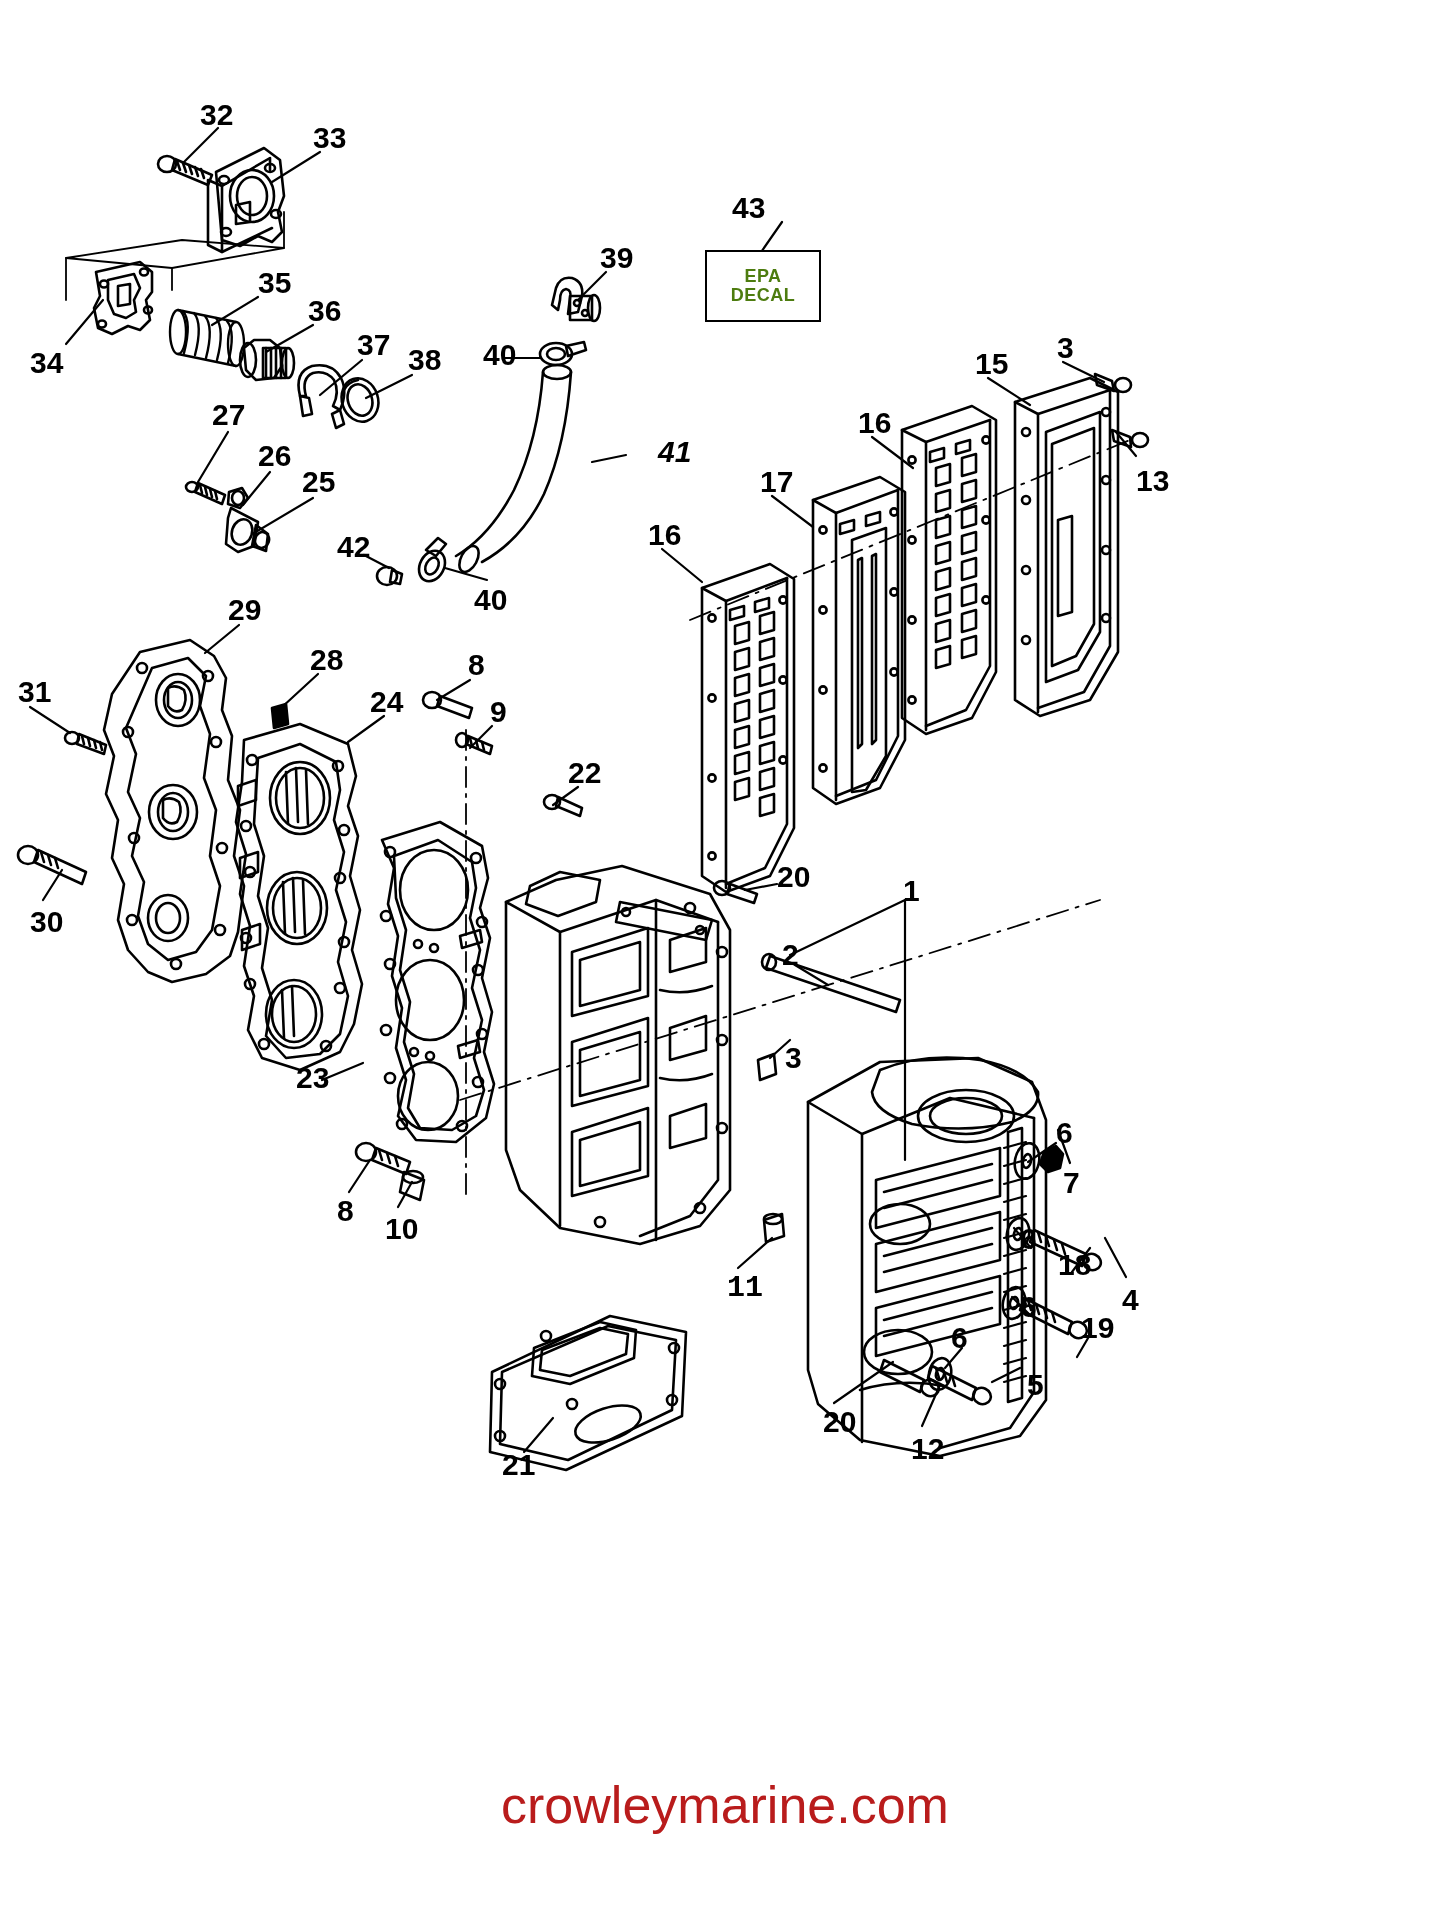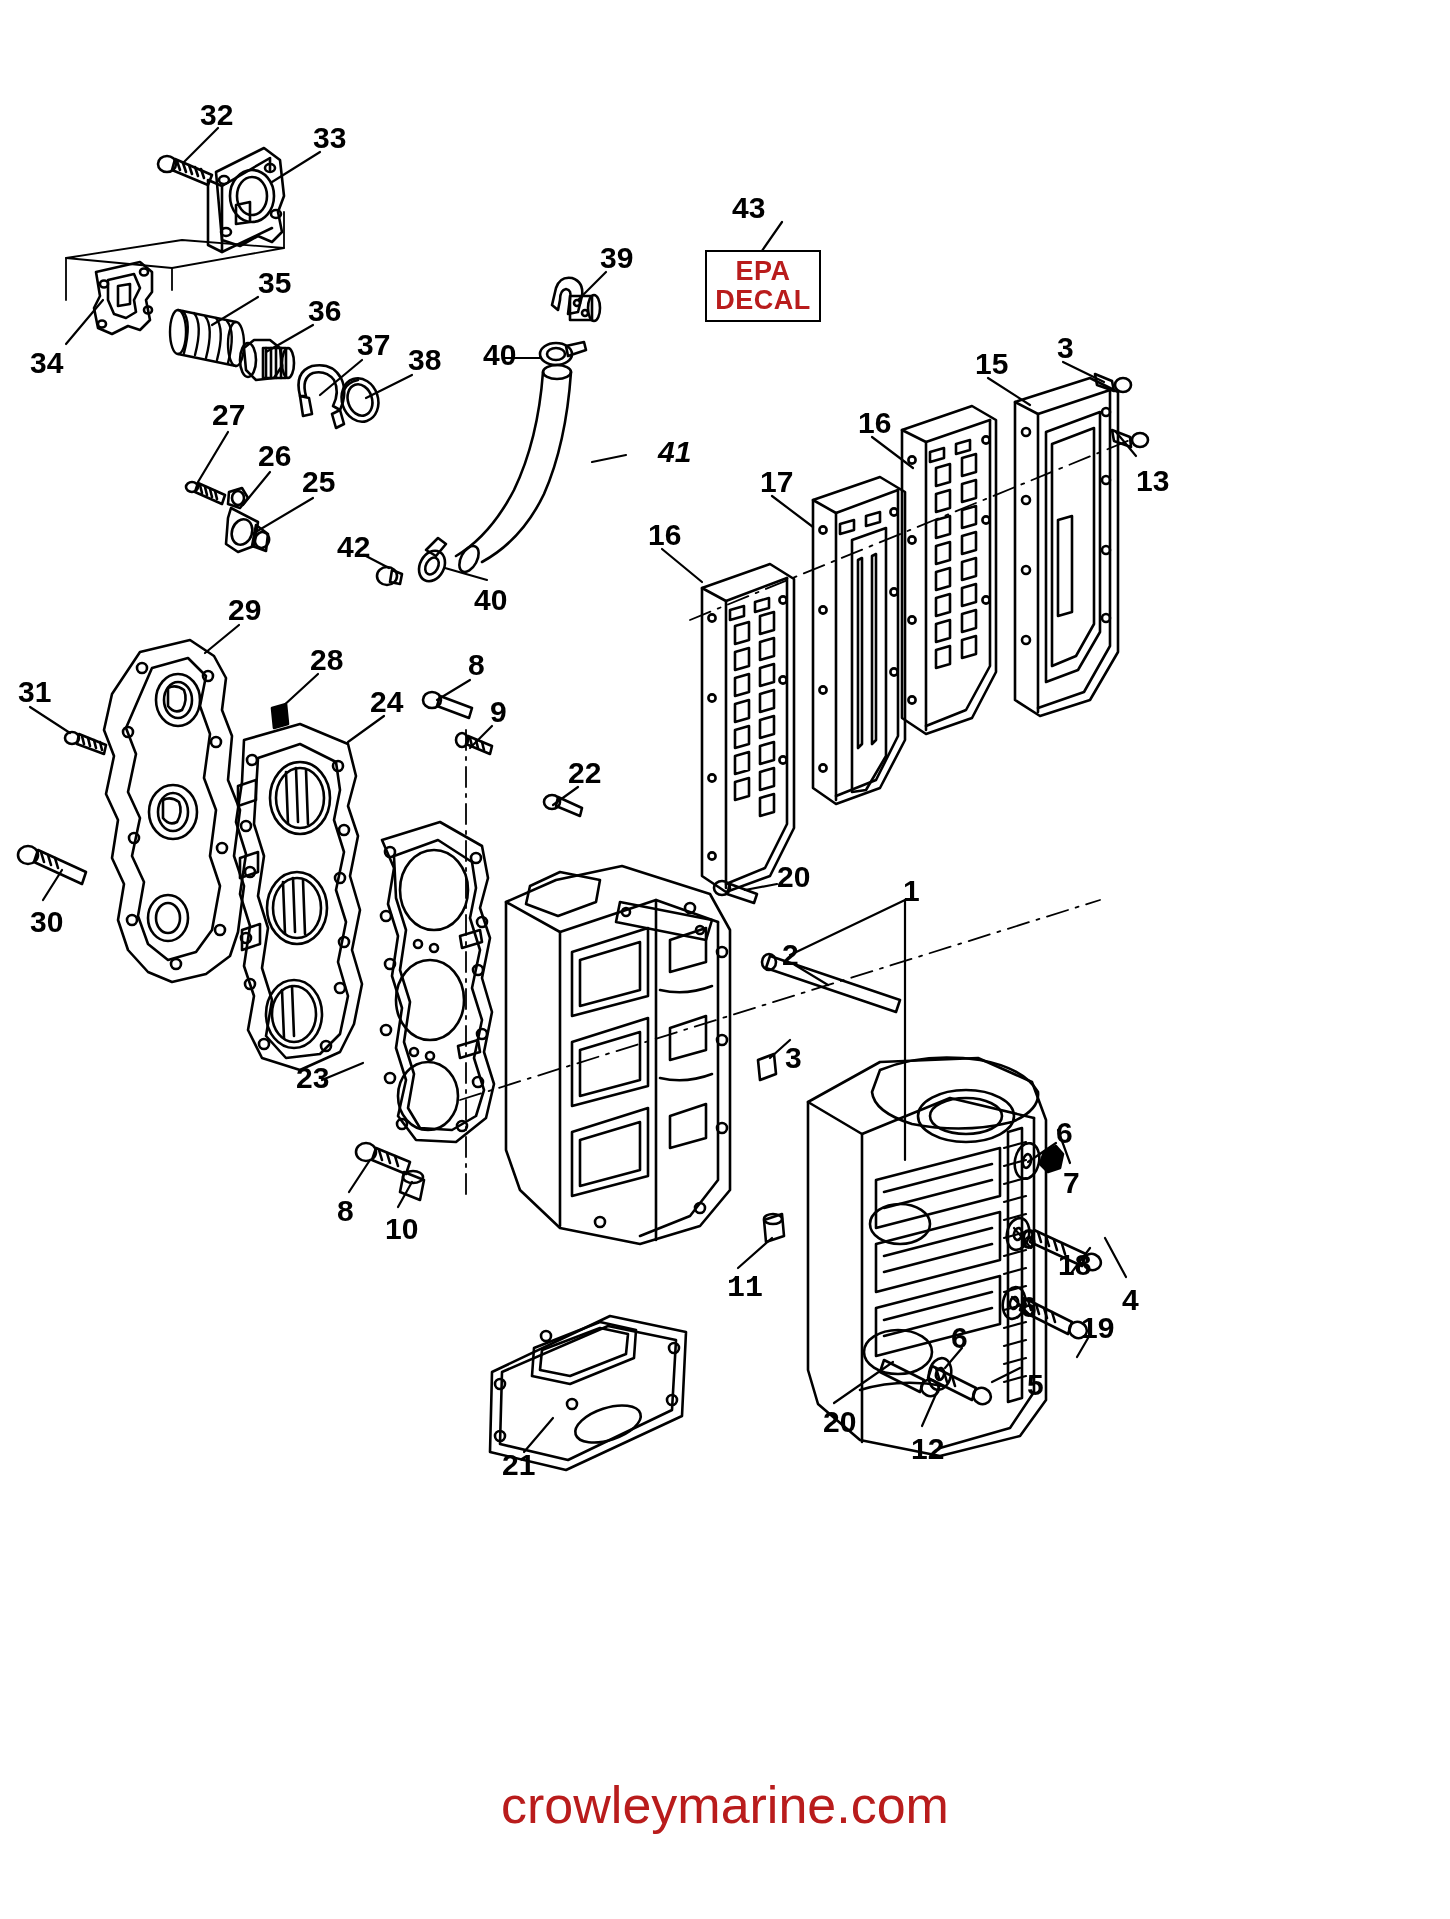--- a/index.html
+++ b/index.html
@@ -71,23 +71,23 @@
     background:#ffffff;
     z-index:5;
     display:flex;
     flex-direction:column;
     align-items:center;
     justify-content:center;
   }
   #epa-box span{
     font-family:"Liberation Sans", sans-serif;
     font-weight:bold;
-    font-size:27px;
+    font-size:18px;
     letter-spacing:0.5px;
-    color:#b91c1c;
+    color:#4d7c0f;
     line-height:1.08;
     display:block;
   }
 </style>
 </head>
 <body>
 
 <div id="page">
 
 

